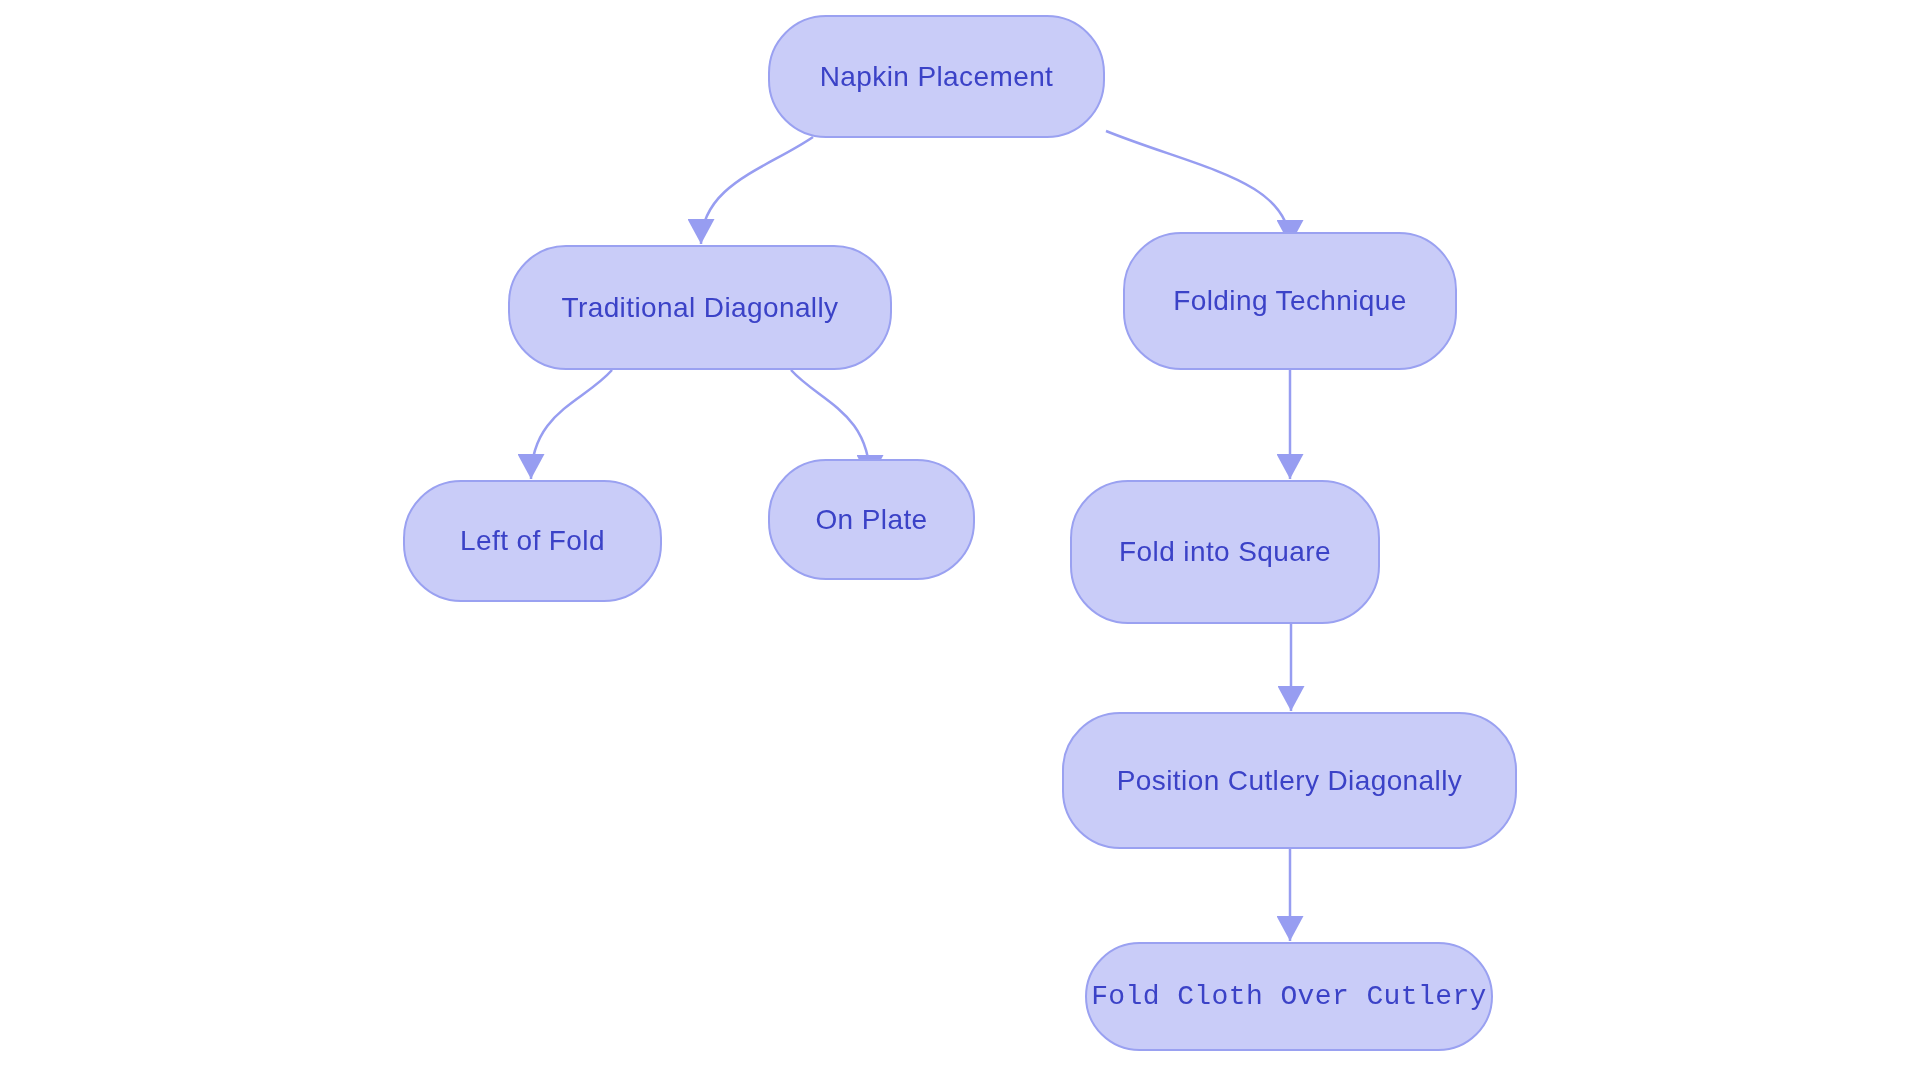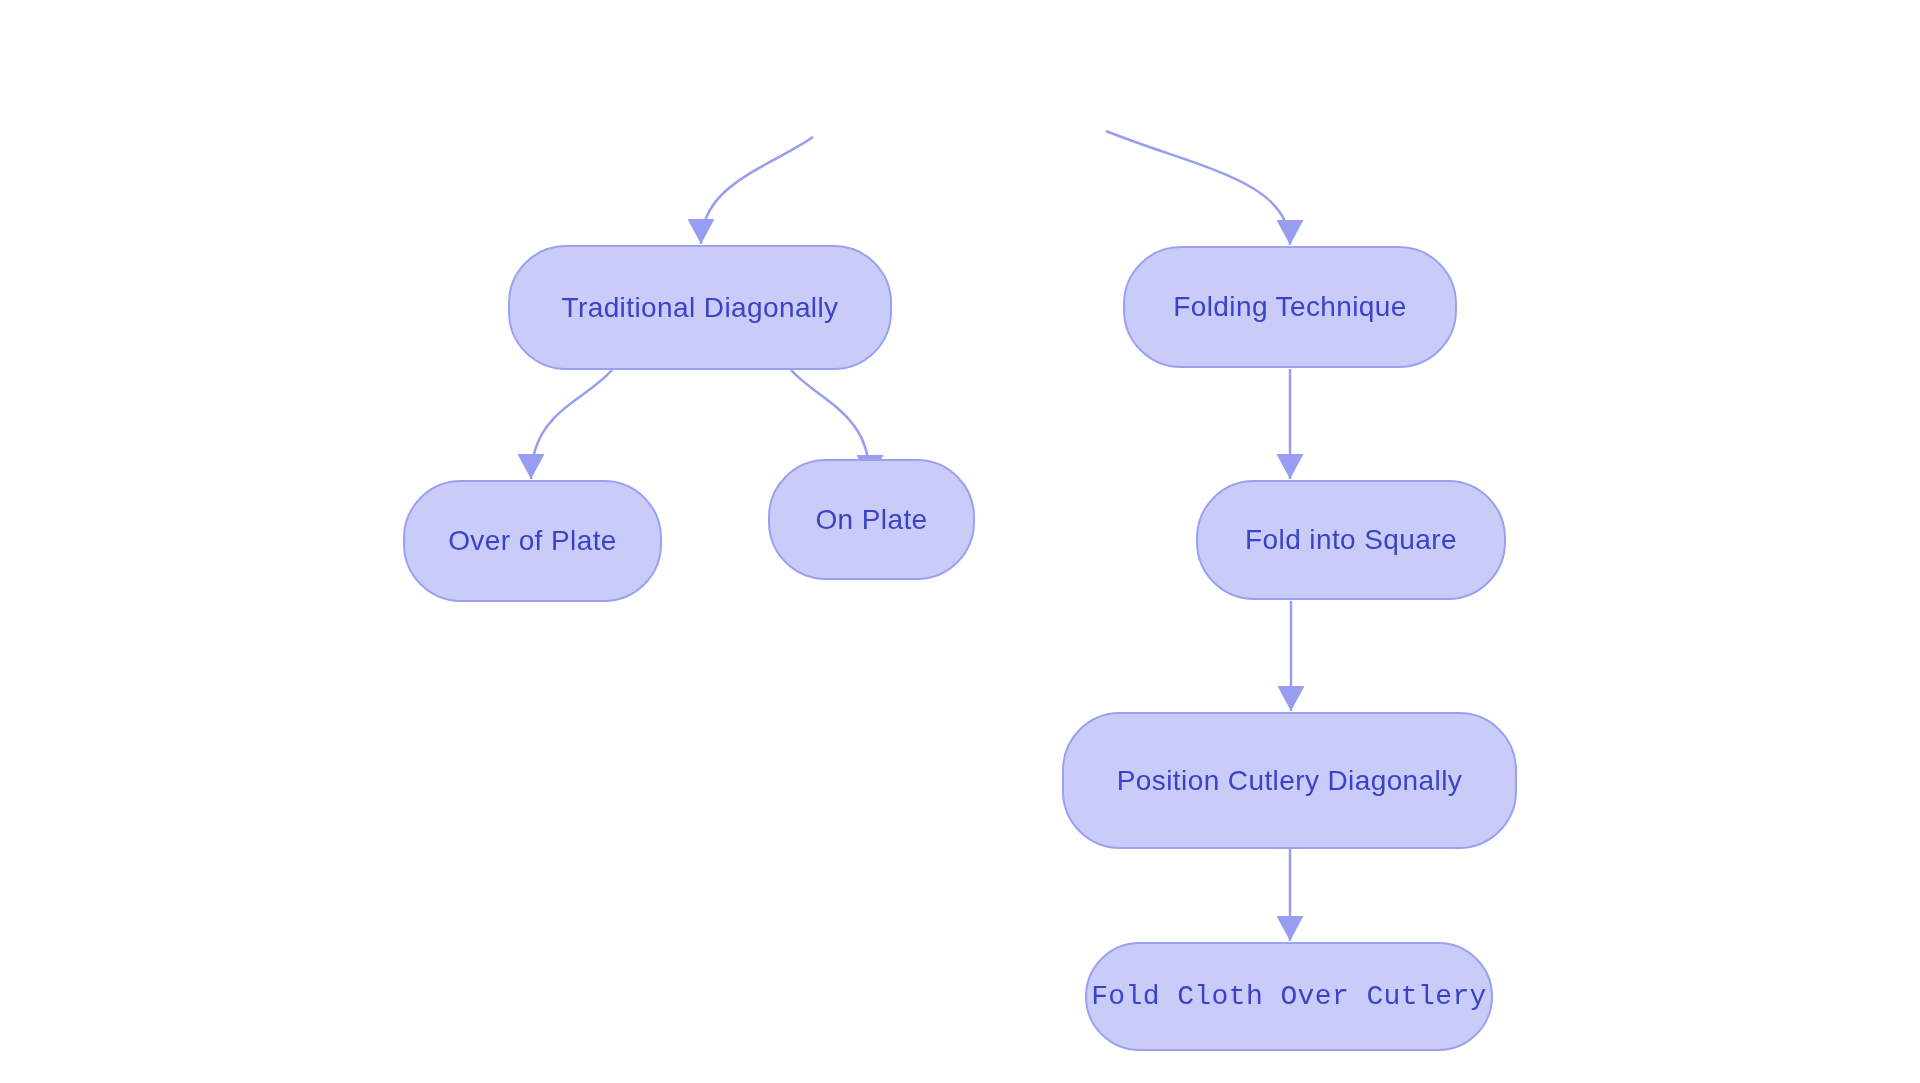--- a/index.html
+++ b/index.html
@@ -34,24 +34,24 @@
     border-radius: 58px;
     color: #3b42c7;
     font-size: 28px;
     letter-spacing: 0.4px;
     white-space: nowrap;
     cursor: default;
   }
   
   #n0 { left: 768px;  top: 15px;  width: 337px; height: 123px; }
   #n1 { left: 508px;  top: 245px; width: 384px; height: 125px; }
-  #n2 { left: 1123px; top: 246px; width: 334px; height: 122px; }
+  #n2 { left: 1123px; top: 232px; width: 334px; height: 138px; }
   #n3 { left: 403px;  top: 480px; width: 259px; height: 122px; }
   #n4 { left: 768px;  top: 459px; width: 207px; height: 121px; }
-  #n5 { left: 1196px; top: 480px; width: 310px; height: 120px; }
+  #n5 { left: 1070px; top: 480px; width: 310px; height: 144px; }
   #n6 { left: 1062px; top: 712px; width: 455px; height: 137px; }
   #n7 { left: 1085px; top: 942px; width: 408px; height: 109px; font-family: Liberation Mono, monospace; }
 
   .edge {
     fill: none;
     stroke: #979df1;
     stroke-width: 2.5;
   }
 </style>
 </head>
@@ -67,21 +67,22 @@
     </defs>
     <path class="edge" d="M 813 137 C 768 168, 701 184, 701 244" marker-end="url(#arrow)"></path>
     <path class="edge" d="M 1106 131 C 1198 168, 1290 180, 1290 245" marker-end="url(#arrow)"></path>
     <path class="edge" d="M 612 370 C 584 402, 531 412, 531 479" marker-end="url(#arrow)"></path>
     <path class="edge" d="M 791 370 C 820 402, 870 412, 870 480" marker-end="url(#arrow)"></path>
     <path class="edge" d="M 1290 369 L 1290 479" marker-end="url(#arrow)"></path>
     <path class="edge" d="M 1291 601 L 1291 711" marker-end="url(#arrow)"></path>
     <path class="edge" d="M 1290 834 L 1290 941" marker-end="url(#arrow)"></path>
   </svg>
 
+  <div class="node" id="n0">Napkin Placement</div>
   <div class="node" id="n1">Traditional Diagonally</div>
   <div class="node" id="n2">Folding Technique</div>
-  <div class="node" id="n3">Over of Plate</div>
+  <div class="node" id="n3">Left of Fold</div>
   <div class="node" id="n4">On Plate</div>
   <div class="node" id="n5">Fold into Square</div>
   <div class="node" id="n6">Position Cutlery Diagonally</div>
   <div class="node" id="n7">Fold Cloth Over Cutlery</div>
 
 </div>
 
 </body></html>

